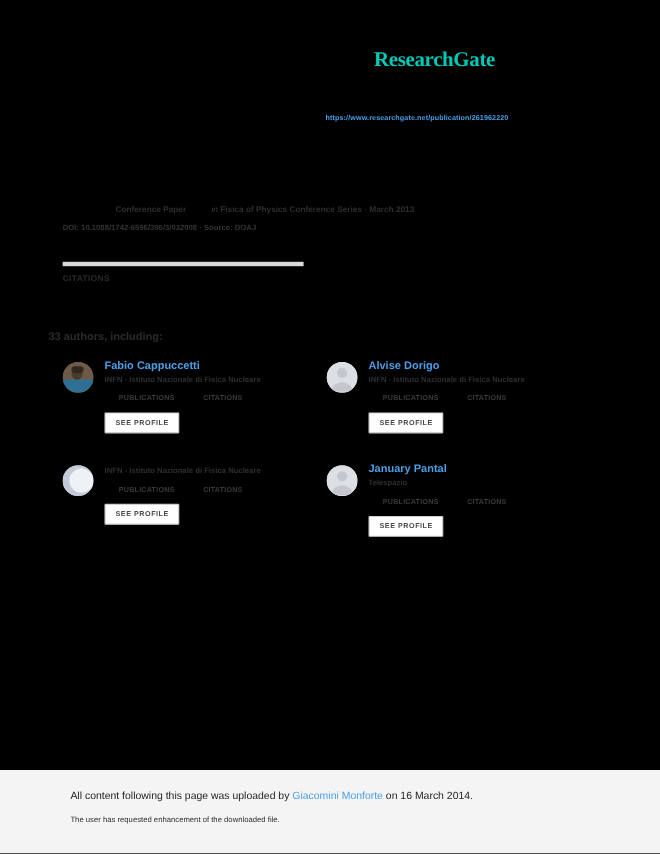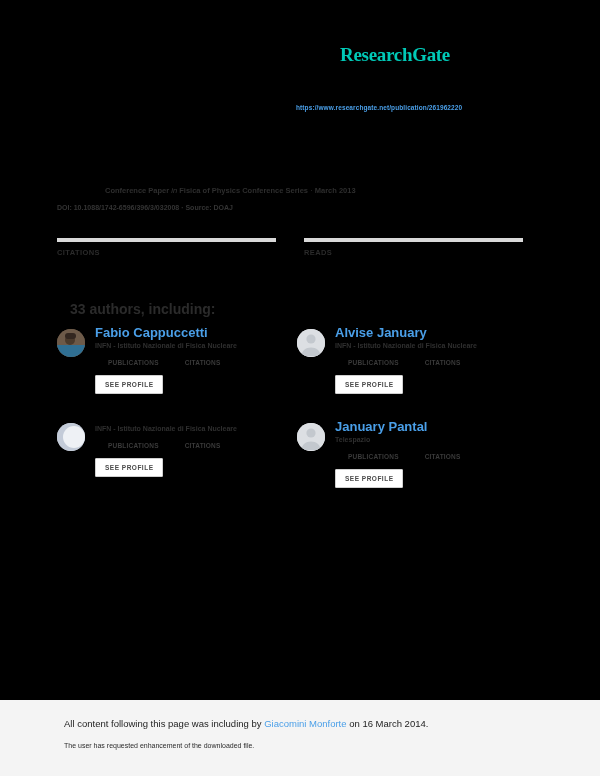--- a/index.html
+++ b/index.html
@@ -58,21 +58,21 @@
     top: 185px;
     width: 500px;
   }
   .meta-line-1 {
     font-size: 7.5px;
     line-height: 12px;
     color: #2e2e2e;
     white-space: nowrap;
   }
   .meta-line-1 .pub-type { font-weight: bold; margin-left: 48px; }
-  .meta-line-1 .pub-in   { font-style: italic; color: #3a3a3a; }
+  .meta-line-1 .pub-in   { font-style: italic; color: #3a3a3a; margin-left: 21px; }
   .meta-line-1 .pub-venue{ font-weight: bold; }
   .meta-line-2 {
     margin-top: 5px;
     font-size: 7px;
     line-height: 11px;
     font-weight: bold;
     color: #343434;
     white-space: nowrap;
   }
 
@@ -102,23 +102,23 @@
     margin-top: 3px;
     font-size: 13px;
     font-weight: bold;
     color: #1b1b1b;
     min-height: 3px;
   }
 
   
   .authors-heading {
     position: absolute;
-    left: 70px;
+    left: 44px;
     top: 301px;
-    font-size: 14px;
+    font-size: 10px;
     font-weight: bold;
     color: #2b2b2b;
     white-space: nowrap;
   }
 
   
   .authors-grid {
     position: absolute;
     left: 57px;
     top: 327px;
@@ -144,21 +144,21 @@
   .avatar.photo-a { background: #6d5a49; }
   .avatar.photo-b { background: #c3cbd8; }
 
   .author-body {
     position: absolute;
     left: 38px;
     top: 0;
     width: 200px;
   }
   .author-name {
-    font-size: 13px;
+    font-size: 10px;
     font-weight: bold;
     color: #4a9fe8;
     line-height: 11px;
     white-space: nowrap;
   }
   .author-affil {
     margin-top: 2px;
     font-size: 7px;
     font-weight: bold;
     color: #2f2f2f;
@@ -239,25 +239,20 @@
     </div>
     <div class="meta-line-2">DOI: 10.1088/1742-6596/396/3/032008 · Source: DOAJ</div>
   </div>
 
   <div class="stats-row">
     <div class="stat-col">
       <div class="stat-rule"></div>
       <div class="stat-label">CITATIONS</div>
       <div class="stat-value"></div>
     </div>
-    <div class="stat-col">
-      <div class="stat-rule"></div>
-      <div class="stat-label">READS</div>
-      <div class="stat-value"></div>
-    </div>
   </div>
 
   <div class="authors-heading">33 authors, including:</div>
 
   <div class="authors-grid">
 
     <div class="author-card">
       <div class="avatar photo-a">
         <svg viewBox="0 0 28 28" xmlns="http://www.w3.org/2000/svg">
           <rect width="28" height="28" fill="#6d5a49"></rect>
@@ -279,21 +274,21 @@
 
     <div class="author-card">
       <div class="avatar">
         <svg viewBox="0 0 28 28" xmlns="http://www.w3.org/2000/svg">
           <rect width="28" height="28" fill="#dcdfe3"></rect>
           <circle cx="14" cy="10" r="4.6" fill="#c3c8ce"></circle>
           <path d="M4.5 27c0-5.4 4.3-8.6 9.5-8.6s9.5 3.2 9.5 8.6z" fill="#c3c8ce"></path>
         </svg>
       </div>
       <div class="author-body">
-        <div class="author-name">Alvise January</div>
+        <div class="author-name">Alvise Dorigo</div>
         <div class="author-affil">INFN - Istituto Nazionale di Fisica Nucleare</div>
         <div class="author-stats">
           <span class="astat-label">PUBLICATIONS</span>
           <span class="astat-label">CITATIONS</span>
         </div>
         <div class="see-profile-btn">SEE PROFILE</div>
       </div>
     </div>
 
     <div class="author-card">
@@ -330,16 +325,16 @@
         </div>
         <div class="see-profile-btn">SEE PROFILE</div>
       </div>
     </div>
 
   </div>
 </div>
 
 <div class="footer">
   <div class="footer-main">
-    <span>All content following this page was including by </span><span class="uploader">Giacomini Monforte</span><span> on 16 March 2014.</span>
+    <span>All content following this page was uploaded by </span><span class="uploader">Giacomini Monforte</span><span> on 16 March 2014.</span>
   </div>
   <div class="footer-sub">The user has requested enhancement of the downloaded file.</div>
 </div>
 
 </body></html>

